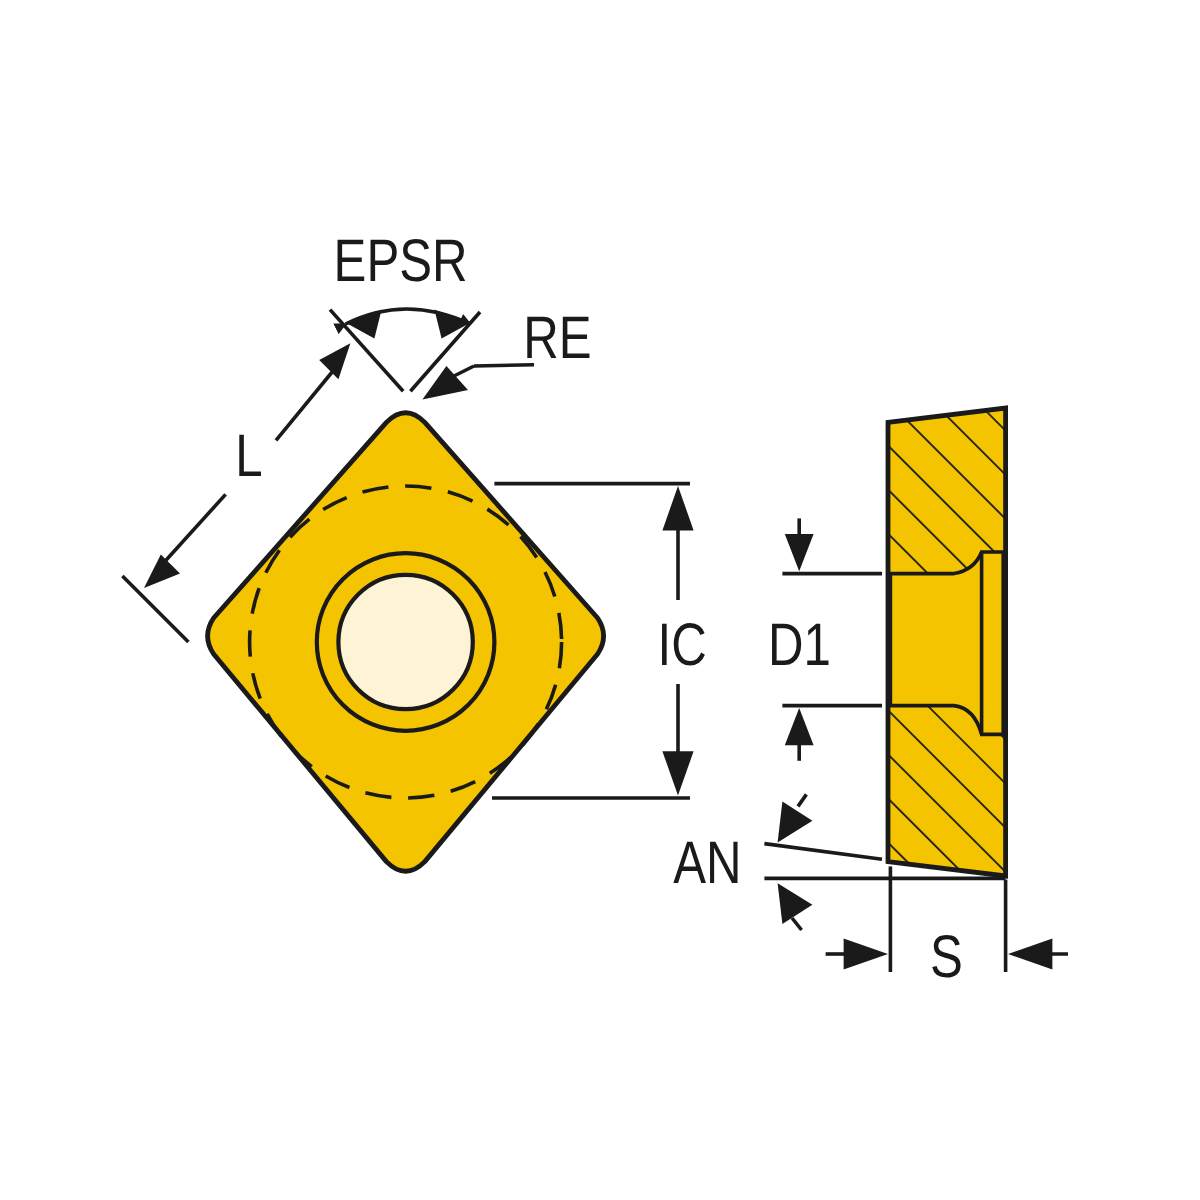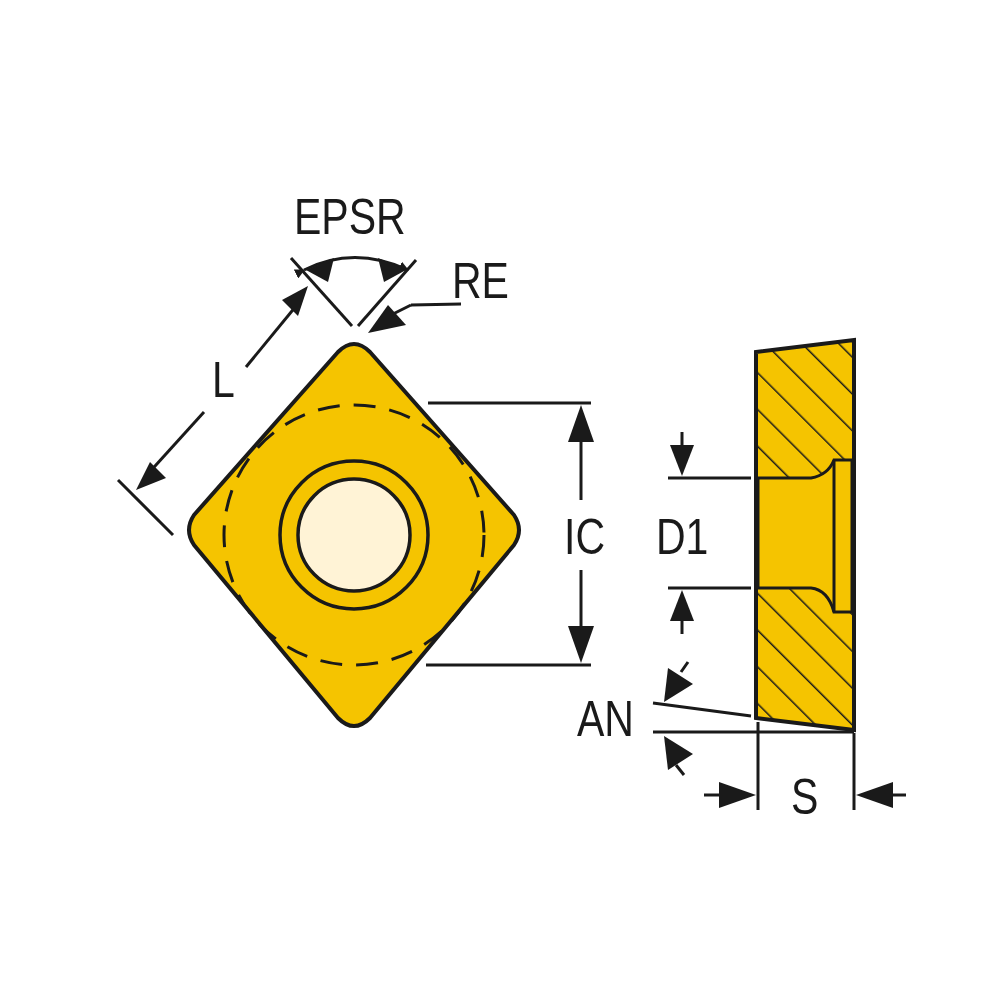--- a/index.html
+++ b/index.html
@@ -1,17 +1,17 @@
 <!DOCTYPE html>
 <html><head>
 <meta charset="utf-8">
 <style>
   html,body{margin:0;padding:0;background:#ffffff;}
   body{width:1000px;height:1000px;overflow:hidden;}
-  #stage{position:absolute;left:16px;top:0;width:880px;height:1000px;}
+  #stage{position:absolute;left:0;top:0;width:880px;height:1000px;}
   svg{position:absolute;left:0;top:0;}
   .lbl{position:absolute;font-family:"Liberation Sans","DejaVu Sans",sans-serif;color:#1a1a1a;font-size:50px;line-height:1;transform:scaleX(0.82);transform-origin:left top;white-space:nowrap;}
 </style>
 </head>
 <body>
 
 <div id="stage">
   <svg width="1000" height="1000" viewBox="0 0 1000 1000">
     <defs>
       <pattern id="hatch" patternUnits="userSpaceOnUse" width="26" height="26" patternTransform="rotate(-45)">

